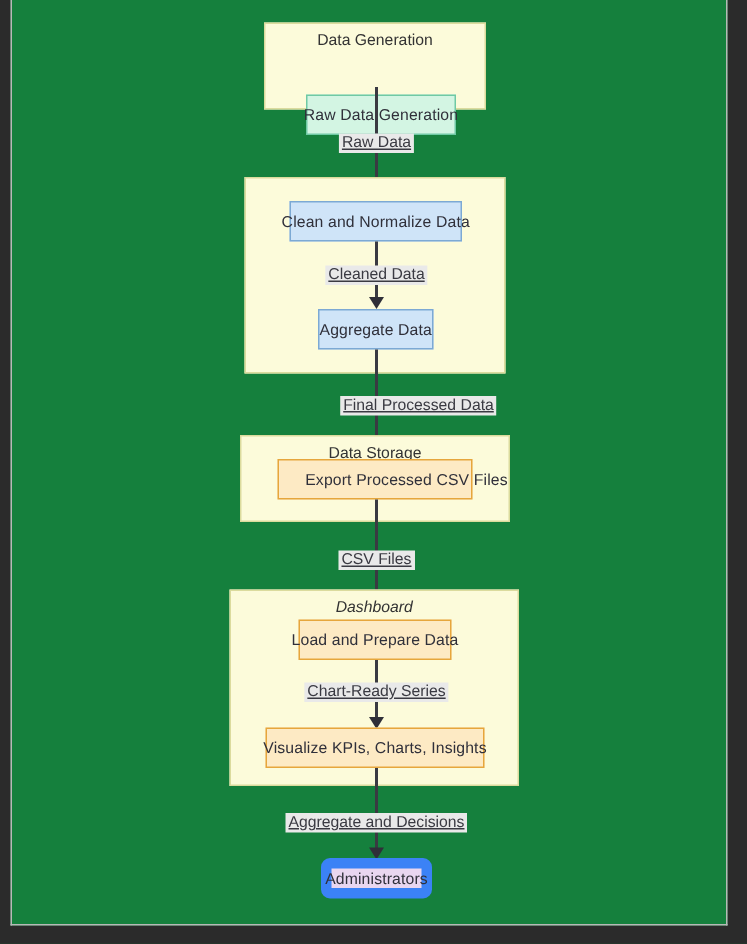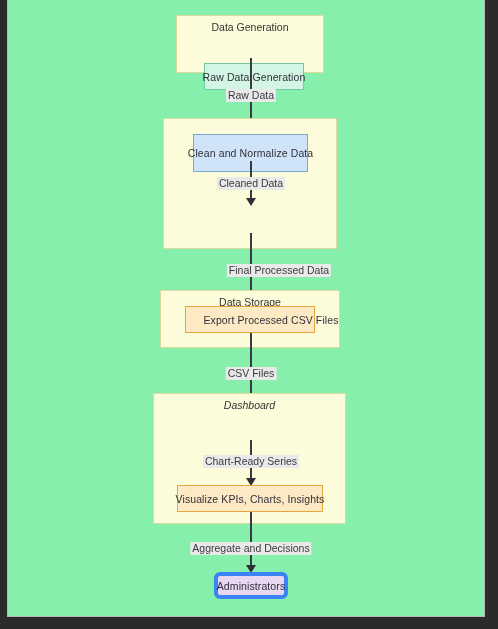--- a/index.html
+++ b/index.html
@@ -19,21 +19,21 @@
     position: absolute;
     left: 0; top: 0;
     width: 498px; height: 629px;
     background: #2b2b2b;
   }
   #page {
     position: absolute;
     left: 7px; top: 0px;
     width: 478px;
     height: 617px;
-    background: #86efac;
+    background: #15803d;
     border-left: 1px solid #b8b8b8;
     border-right: 1px solid #b8b8b8;
     border-bottom: 1px solid #b8b8b8;
     box-sizing: border-box;
     overflow: hidden;
   }
 
   
   #diagram {
     position: absolute;
@@ -68,21 +68,21 @@
     align-items: center;
     justify-content: center;
     font-size: 10.5px;
     color: #30303a;
     white-space: nowrap;
     letter-spacing: 0.1px;
   }
   .node.green  { background: #d3f5e3; border: 1px solid #6fc9a4; }
   .node.blue   { background: #cfe4f8; border: 1px solid #7ca9d4; }
   .node.orange { background: #fdeac4; border: 1px solid #e6a63c; }
-  .node.purple { background: #e9d6f0; border: 4px solid #3b82f6; border-radius: 6px; }
+  .node.purple { background: #e9d6f0; border: 7px solid #3b82f6; border-radius: 6px; }
 
   
   .edge-line {
     position: absolute;
     width: 1.6px;
     background: #3a3a42;
   }
   .arrow-head {
     position: absolute;
     width: 0; height: 0;
@@ -92,20 +92,21 @@
   }
   .edge-label {
     position: absolute;
     font-size: 10.5px;
     color: #3a3a42;
     background: #e9e9e9;
     white-space: nowrap;
     padding: 0 2px;
     line-height: 13px;
     transform: translateX(-50%);
+    text-decoration: underline;
   }
 </style>
 </head>
 <body>
 
 <div id="frame">
   <div id="page">
     <div id="diagram">
 
       <div class="cluster" style="left:168px; top:15px; width:148px; height:58px;">
@@ -115,46 +116,52 @@
         <span>Raw Data Generation</span>
       </div>
 
       <div class="edge-line" style="left:242.2px; top:58px; height:74px;"></div>
       <div class="arrow-head" style="left:238px; top:126px;"></div>
       <div class="edge-label" style="left:243px; top:89px;">Raw Data</div>
 
       <div class="cluster" style="left:155px; top:118px; width:174px; height:131px;">
         <div class="cluster-title" style="top:16px;text-align:center;">ETL Process</div>
       </div>
-      <div class="node blue" style="left:185px; top:134px; width:115px; height:38px;">
+      <div class="node blue" style="left:185px; top:134px; width:115px; height:27px;">
         <span>Clean and Normalize Data</span>
       </div>
 
       <div class="edge-line" style="left:242.2px; top:161px; height:41px;"></div>
       <div class="arrow-head" style="left:238px; top:198px;"></div>
       <div class="edge-label" style="left:243px; top:177px;">Cleaned Data</div>
 
+      <div class="node blue" style="left:204px; top:206px; width:77px; height:27px;">
+        <span>Aggregate Data</span>
+      </div>
 
       <div class="edge-line" style="left:242.2px; top:233px; height:72px;"></div>
       <div class="arrow-head" style="left:238px; top:299px;"></div>
       <div class="edge-label" style="left:243px; top:264px;margin-left:28px;">Final Processed Data</div>
 
       <div class="cluster" style="left:152px; top:290px; width:180px; height:58px;">
         <div class="cluster-title" style="top:5px;">Data Storage</div>
       </div>
       <div class="node orange" style="left:177px; top:306px; width:130px; height:27px;padding-left:42px;">
         <span>Export Processed CSV Files</span>
       </div>
 
       <div class="edge-line" style="left:242.2px; top:333px; height:75px;"></div>
       <div class="arrow-head" style="left:238px; top:402px;"></div>
       <div class="edge-label" style="left:243px; top:367px;">CSV Files</div>
 
       <div class="cluster" style="left:145px; top:393px; width:193px; height:131px;">
         <div class="cluster-title" style="top:5px;font-style:italic;">Dashboard</div>
+      </div>
+      <div class="node orange" style="left:191px; top:413px; width:102px; height:27px;">
+        <span>Load and Prepare Data</span>
       </div>
 
       <div class="edge-line" style="left:242.2px; top:440px; height:43px;"></div>
       <div class="arrow-head" style="left:238px; top:478px;"></div>
       <div class="edge-label" style="left:243px; top:455px;">Chart-Ready Series</div>
 
       <div class="node orange" style="left:169px; top:485px; width:146px; height:27px;">
         <span>Visualize KPIs, Charts, Insights</span>
       </div>
 

